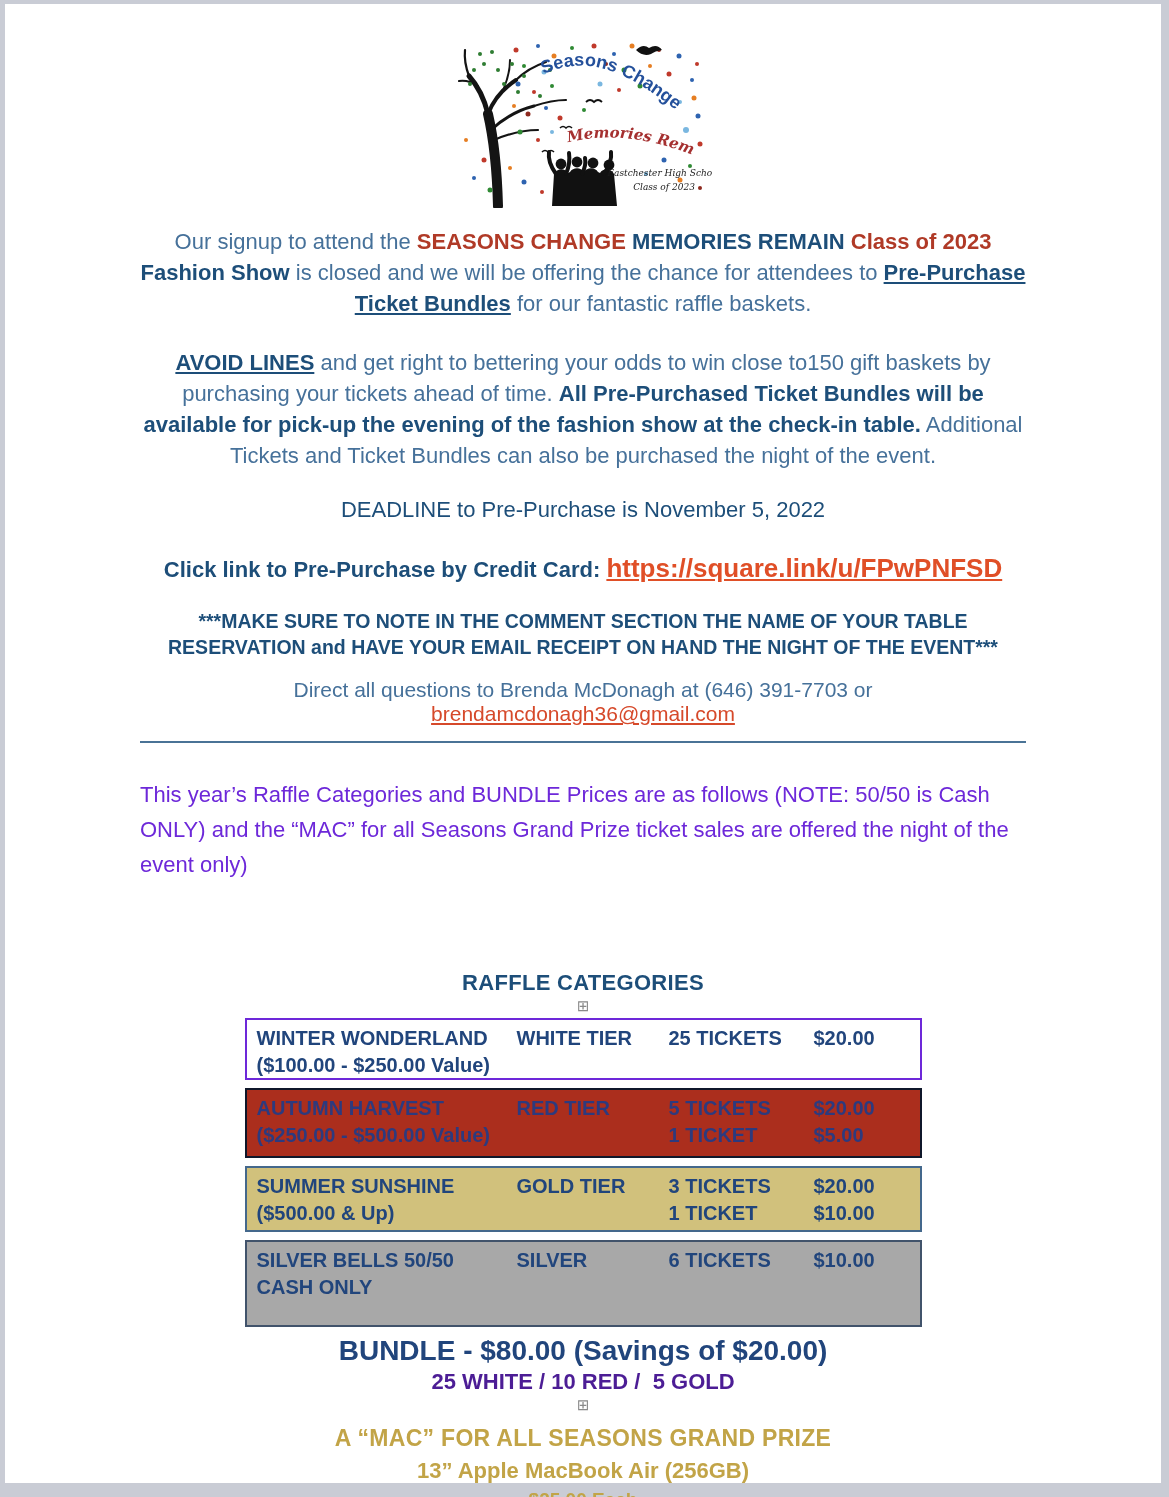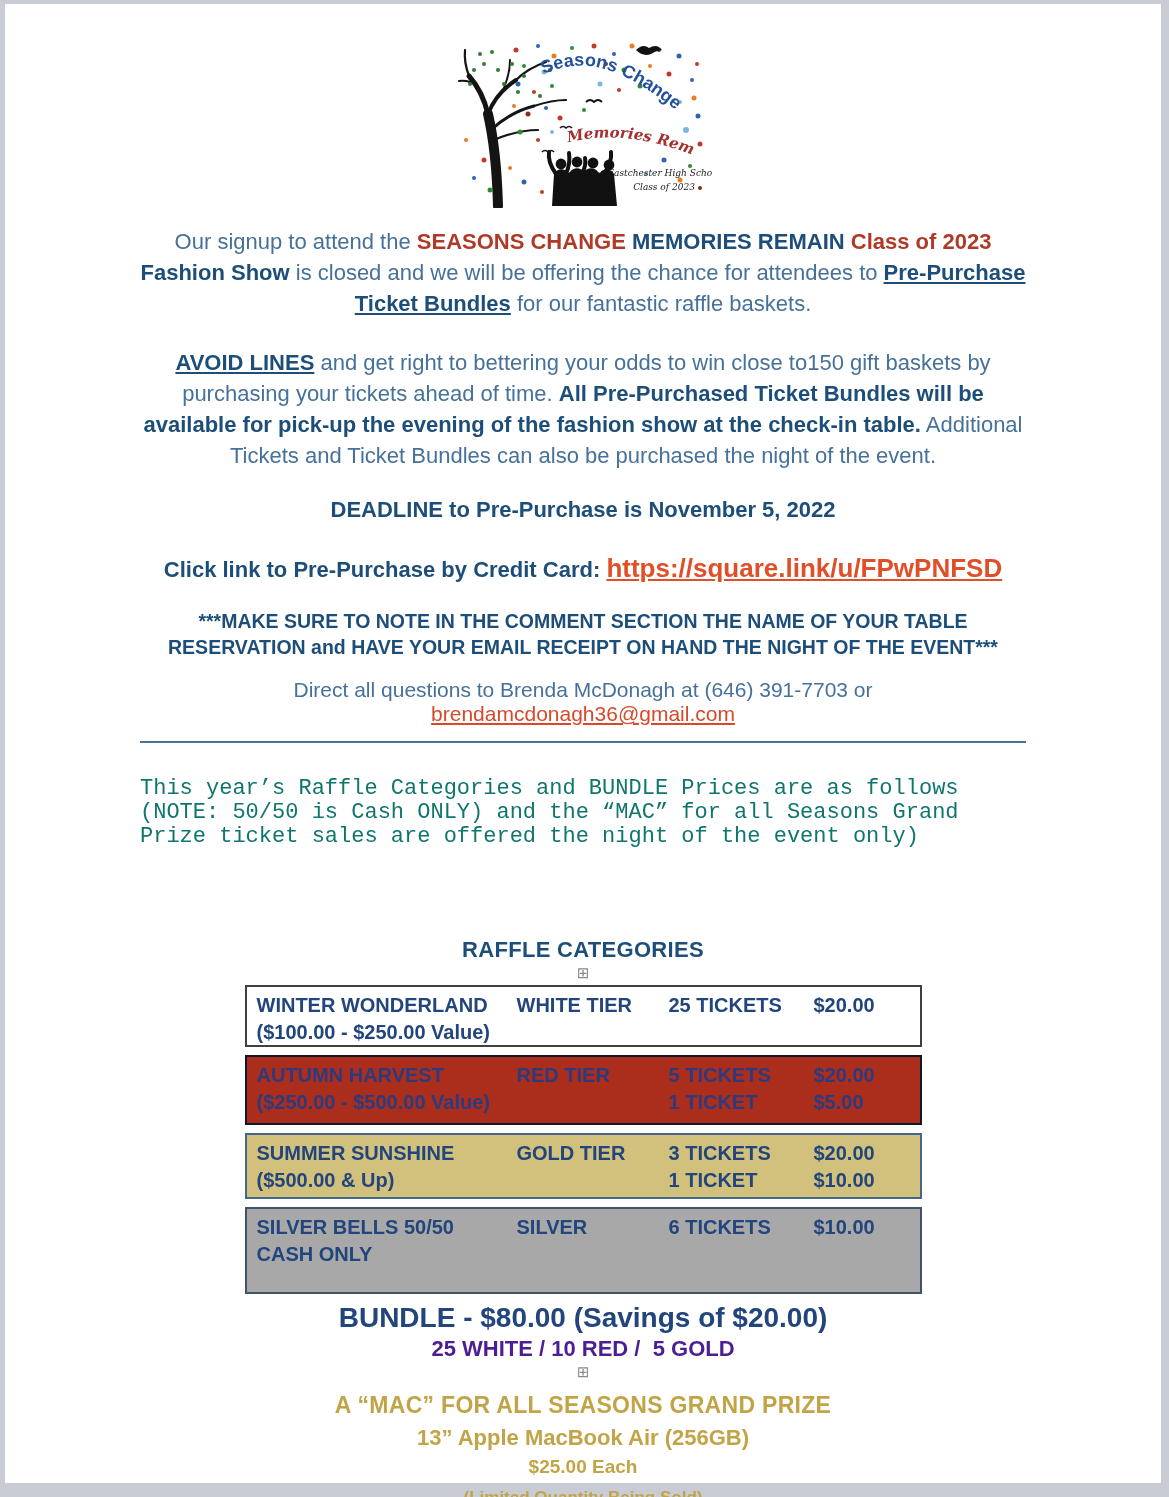--- a/index.html
+++ b/index.html
@@ -16,40 +16,40 @@
   .content{width:886px;margin:0 auto;}
   .logo-wrap{text-align:center;padding-top:36px;height:168px;}
 
   
   .para{font-size:22px;line-height:31px;color:#46719a;text-align:center;}
   .p1{margin-top:18px;}
   .p2{margin-top:28px;}
   .b-navy{color:#1d4e79;font-weight:bold;}
   .b-red{color:#b03a27;font-weight:bold;}
   .b-navy-u{color:#1d4e79;font-weight:bold;text-decoration:underline;}
-  .deadline{margin-top:26px;font-size:22px;font-weight:bold;color:#1d4e79;text-align:center;}
+  .deadline{margin-top:26px;font-size:22px;font-weight:normal;color:#1d4e79;text-align:center;}
   .credit-line{margin-top:30px;text-align:center;font-size:22px;font-weight:bold;color:#1d4e79;}
   .credit-url{font-size:26px;color:#e04f27;text-decoration:underline;font-weight:bold;cursor:pointer;}
   .note-line{margin-top:24px;font-size:19.5px;line-height:26px;font-weight:bold;color:#1d4e79;text-align:center;}
   .questions{margin-top:18px;font-size:21px;color:#46719a;text-align:center;}
   .email-link{color:#d6492a;text-decoration:underline;cursor:pointer;}
   .divider{margin-top:14px;border-bottom:2px solid #4a7396;width:100%;height:1px;}
-  .raffle-note{margin-top:34px;font-size:22px;line-height:24px;color:#0f766e;text-align:left;font-family:Liberation Mono, monospace;}
+  .raffle-note{margin-top:34px;font-size:22px;line-height:35px;color:#6d28d9;text-align:left;}
 
   .raffle-title{margin-top:88px;font-size:22px;font-weight:bold;color:#1d4e79;text-align:center;letter-spacing:.3px;}
   .handle{text-align:center;color:#8a8a8a;font-size:15px;line-height:16px;height:16px;margin-top:2px;}
 
   
   .raffle-table{width:677px;margin:4px auto 0 auto;}
   .trow{
     display:grid;grid-template-columns:260px 152px 145px 120px;
     padding:5px 0 0 10px;margin-bottom:8px;box-sizing:border-box;
     font-weight:bold;font-size:20px;line-height:27px;color:#21457c;
   }
-  .row-white{background:#ffffff;border:2px solid #404040;height:62px;}
+  .row-white{background:#ffffff;border:2px solid #6d28d9;height:62px;}
   .row-red{background:#ab2e1d;border:2px solid #0f172a;height:70px;color:#2d3a7e;}
   .row-gold{background:#d1c17c;border:2px solid #44688c;height:66px;}
   .row-silver{background:#a8a8a8;border:2px solid #41536b;height:87px;}
 
   .bundle-line1{margin-top:6px;text-align:center;font-size:28px;font-weight:bold;color:#21457c;}
   .bundle-line2{margin-top:2px;text-align:center;font-size:22px;font-weight:bold;color:#4c1d95;white-space:pre-wrap;}
 
   .gp{color:#c2a447;text-align:center;font-weight:bold;}
   .gp1{margin-top:12px;font-size:23px;letter-spacing:.3px;}
   .gp2{margin-top:6px;font-size:22px;}

